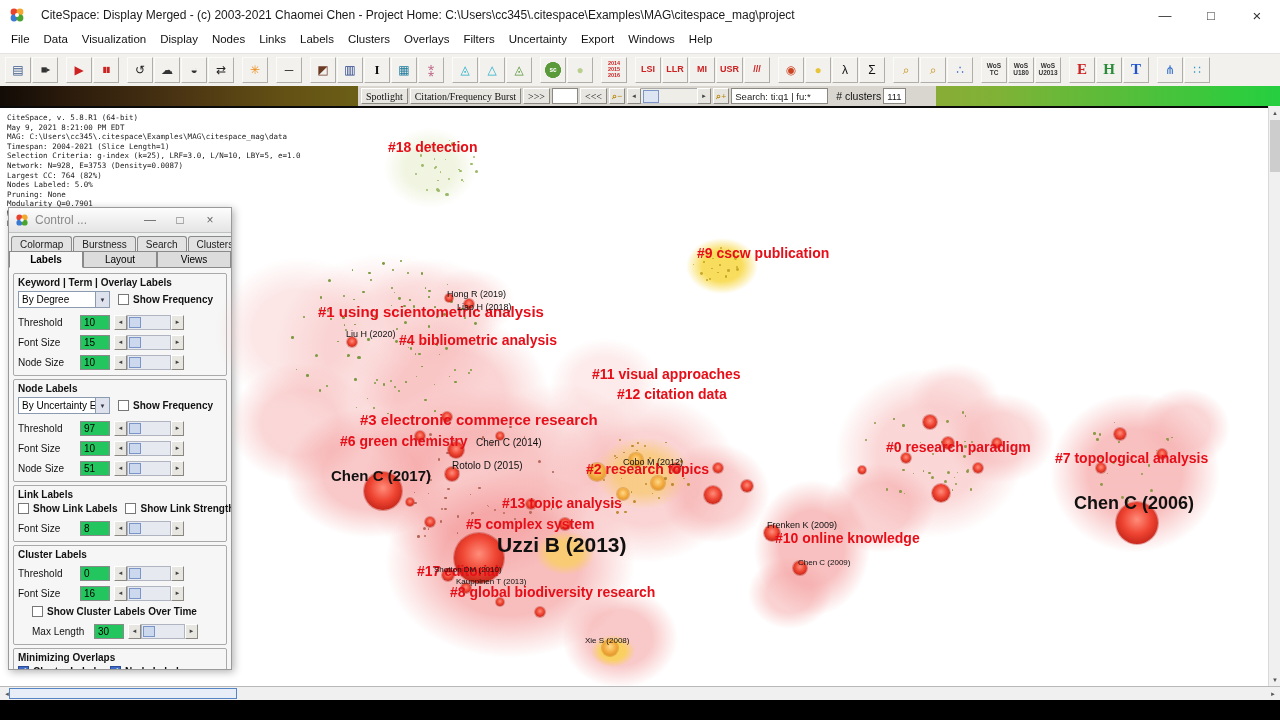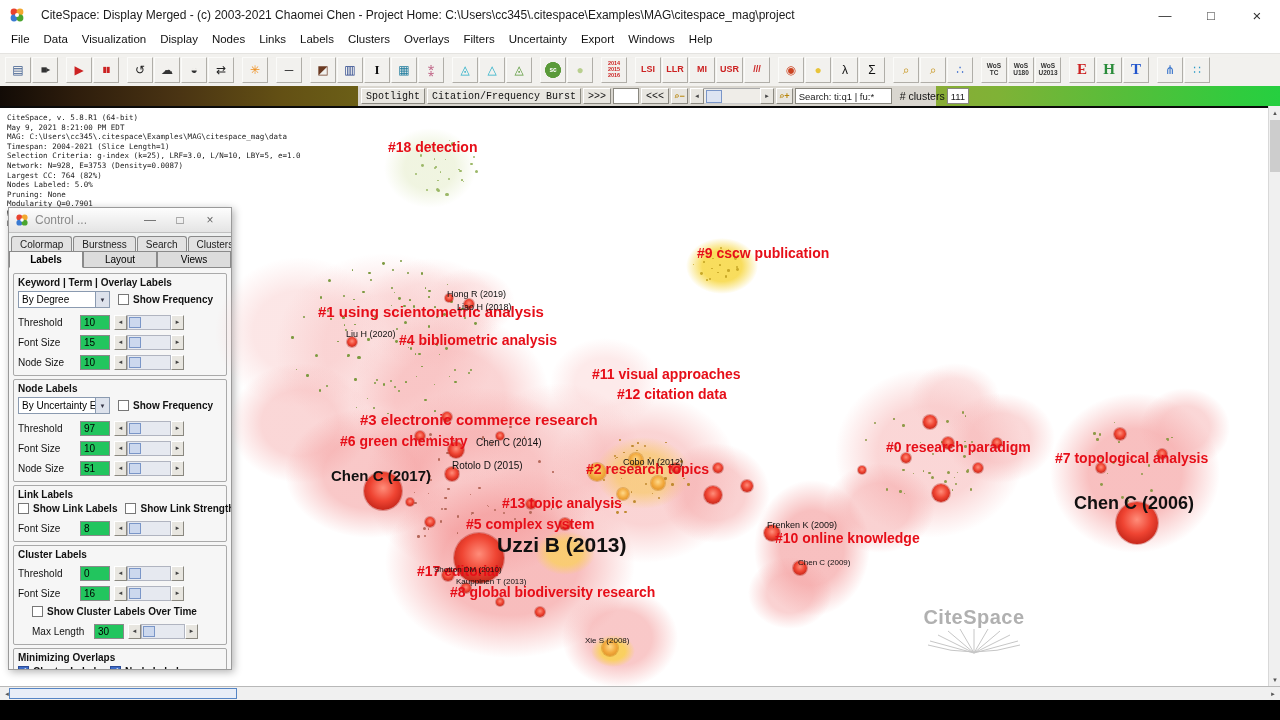--- a/index.html
+++ b/index.html
@@ -27,21 +27,21 @@
   .tbtn.wos{font-size:6.5px;color:#333;font-weight:bold}
   .tbtn.years{font-size:5.5px;color:#cc2222;font-weight:bold}
   .tbtn.big{font-family:"Liberation Serif",serif;font-weight:bold;font-size:15px}
   .tbtn.serif{font-family:"Liberation Serif",serif;font-weight:bold;font-size:13px}
   .tbtn.badge{background:radial-gradient(circle,#5a9a3a 0 46%,#f2f1ee 48%);color:#fff;font-size:6.5px;font-weight:bold}
 
   
   .subbar{position:absolute;left:0;top:86px;width:1280px;height:20px;
     background:linear-gradient(90deg,#120b06 0%,#2e1d0c 6%,#4a3413 14%,#635014 22%,#6e6418 30%,#7d7a22 45%,#8f9630 58%,#93a636 68%,#7fb236 78%,#55be3a 88%,#2fcc3e 97%,#26cf40 100%)}
   .subbar-panel{position:absolute;left:358px;top:0;width:578px;height:20px;background:#d9d6cf;display:flex;align-items:center;padding:0 3px;gap:2px}
-  .sb-btn{height:16px;background:#e8e6e0;border:1px solid #fff;border-right-color:#8a8880;border-bottom-color:#8a8880;font-size:10px;padding:0 4px;color:#111;font-family:Liberation Mono, monospace;white-space:nowrap;flex:none;display:inline-flex;align-items:center;cursor:default}
+  .sb-btn{height:16px;background:#e8e6e0;border:1px solid #fff;border-right-color:#8a8880;border-bottom-color:#8a8880;font-size:10px;padding:0 4px;color:#111;font-family:Liberation Serif, serif;white-space:nowrap;flex:none;display:inline-flex;align-items:center;cursor:default}
   .sb-btn.icon{font-size:9px;font-weight:bold;color:#b8860b;padding:0 2px}
   .sb-field{height:16px;background:#fff;border:1px solid #8a8880;font-size:9.5px;display:inline-flex;align-items:center;padding:0 3px;color:#222;flex:none;white-space:nowrap}
   .sb-field.empty{width:26px}
   .sb-field.search{width:97px}
   .sb-label{font-size:10.5px;color:#111;margin-left:6px;white-space:nowrap}
   .sb-scroll{display:inline-flex;align-items:center;height:16px;flex:none}
   .sp-arrow{width:14px;height:16px;background:#e8e6e0;border:1px solid #fff;border-right-color:#8a8880;border-bottom-color:#8a8880;font-size:6px;display:inline-flex;align-items:center;justify-content:center;color:#444;flex:none}
   .sb-track{width:56px;height:16px;background:#efede8;border-top:1px solid #aaa;border-bottom:1px solid #ccc;position:relative;display:inline-block}
   .sb-thumb{position:absolute;left:2px;top:1px;width:16px;height:13px;background:#dde4f2;border:1px solid #7a96c8}
 
@@ -217,37 +217,20 @@
 Timespan: 2004-2021 (Slice Length=1)
 Selection Criteria: g-index (k=25), LRF=3.0, L/N=10, LBY=5, e=1.0
 Network: N=928, E=3753 (Density=0.0087)
 Largest CC: 764 (82%)
 Nodes Labeled: 5.0%
 Pruning: None
 Modularity Q=0.7901
 Weighted Mean Silhouette S=0.9019
 Harmonic Mean(Q, S)=0.8423</pre>
 
-    <div class="watermark">
-      <div class="wm-text">CiteSpace</div>
-      <svg width="104" height="26" viewBox="0 0 104 26">
-        <g stroke="#c6c6c6" stroke-width="1" fill="none">
-          <path d="M52 24 L8 12"></path>
-            <path d="M52 24 L16 6"></path>
-            <path d="M52 24 L26 2"></path>
-            <path d="M52 24 L38 0"></path>
-          <path d="M52 24 L52 0"></path>
-            <path d="M52 24 L66 0"></path>
-            <path d="M52 24 L78 2"></path>
-            <path d="M52 24 L88 6"></path>
-            <path d="M52 24 L96 12"></path>
-          <path d="M6 16 Q52 30 98 16"></path>
-        </g>
-      </svg>
-    </div>
 
     <div class="cpanel">
       <div class="cp-title">
         <svg class="cp-icon" viewBox="0 0 16 16">
           <circle cx="5" cy="5" r="3.4" fill="#e8412e"></circle>
             <circle cx="11" cy="5" r="3.4" fill="#f2a72e"></circle>
           <circle cx="5" cy="11" r="3.4" fill="#3a7ad2"></circle>
             <circle cx="11" cy="11" r="3.4" fill="#4aa52e"></circle>
           <circle cx="8" cy="8" r="2" fill="#fff"></circle>
         </svg>

